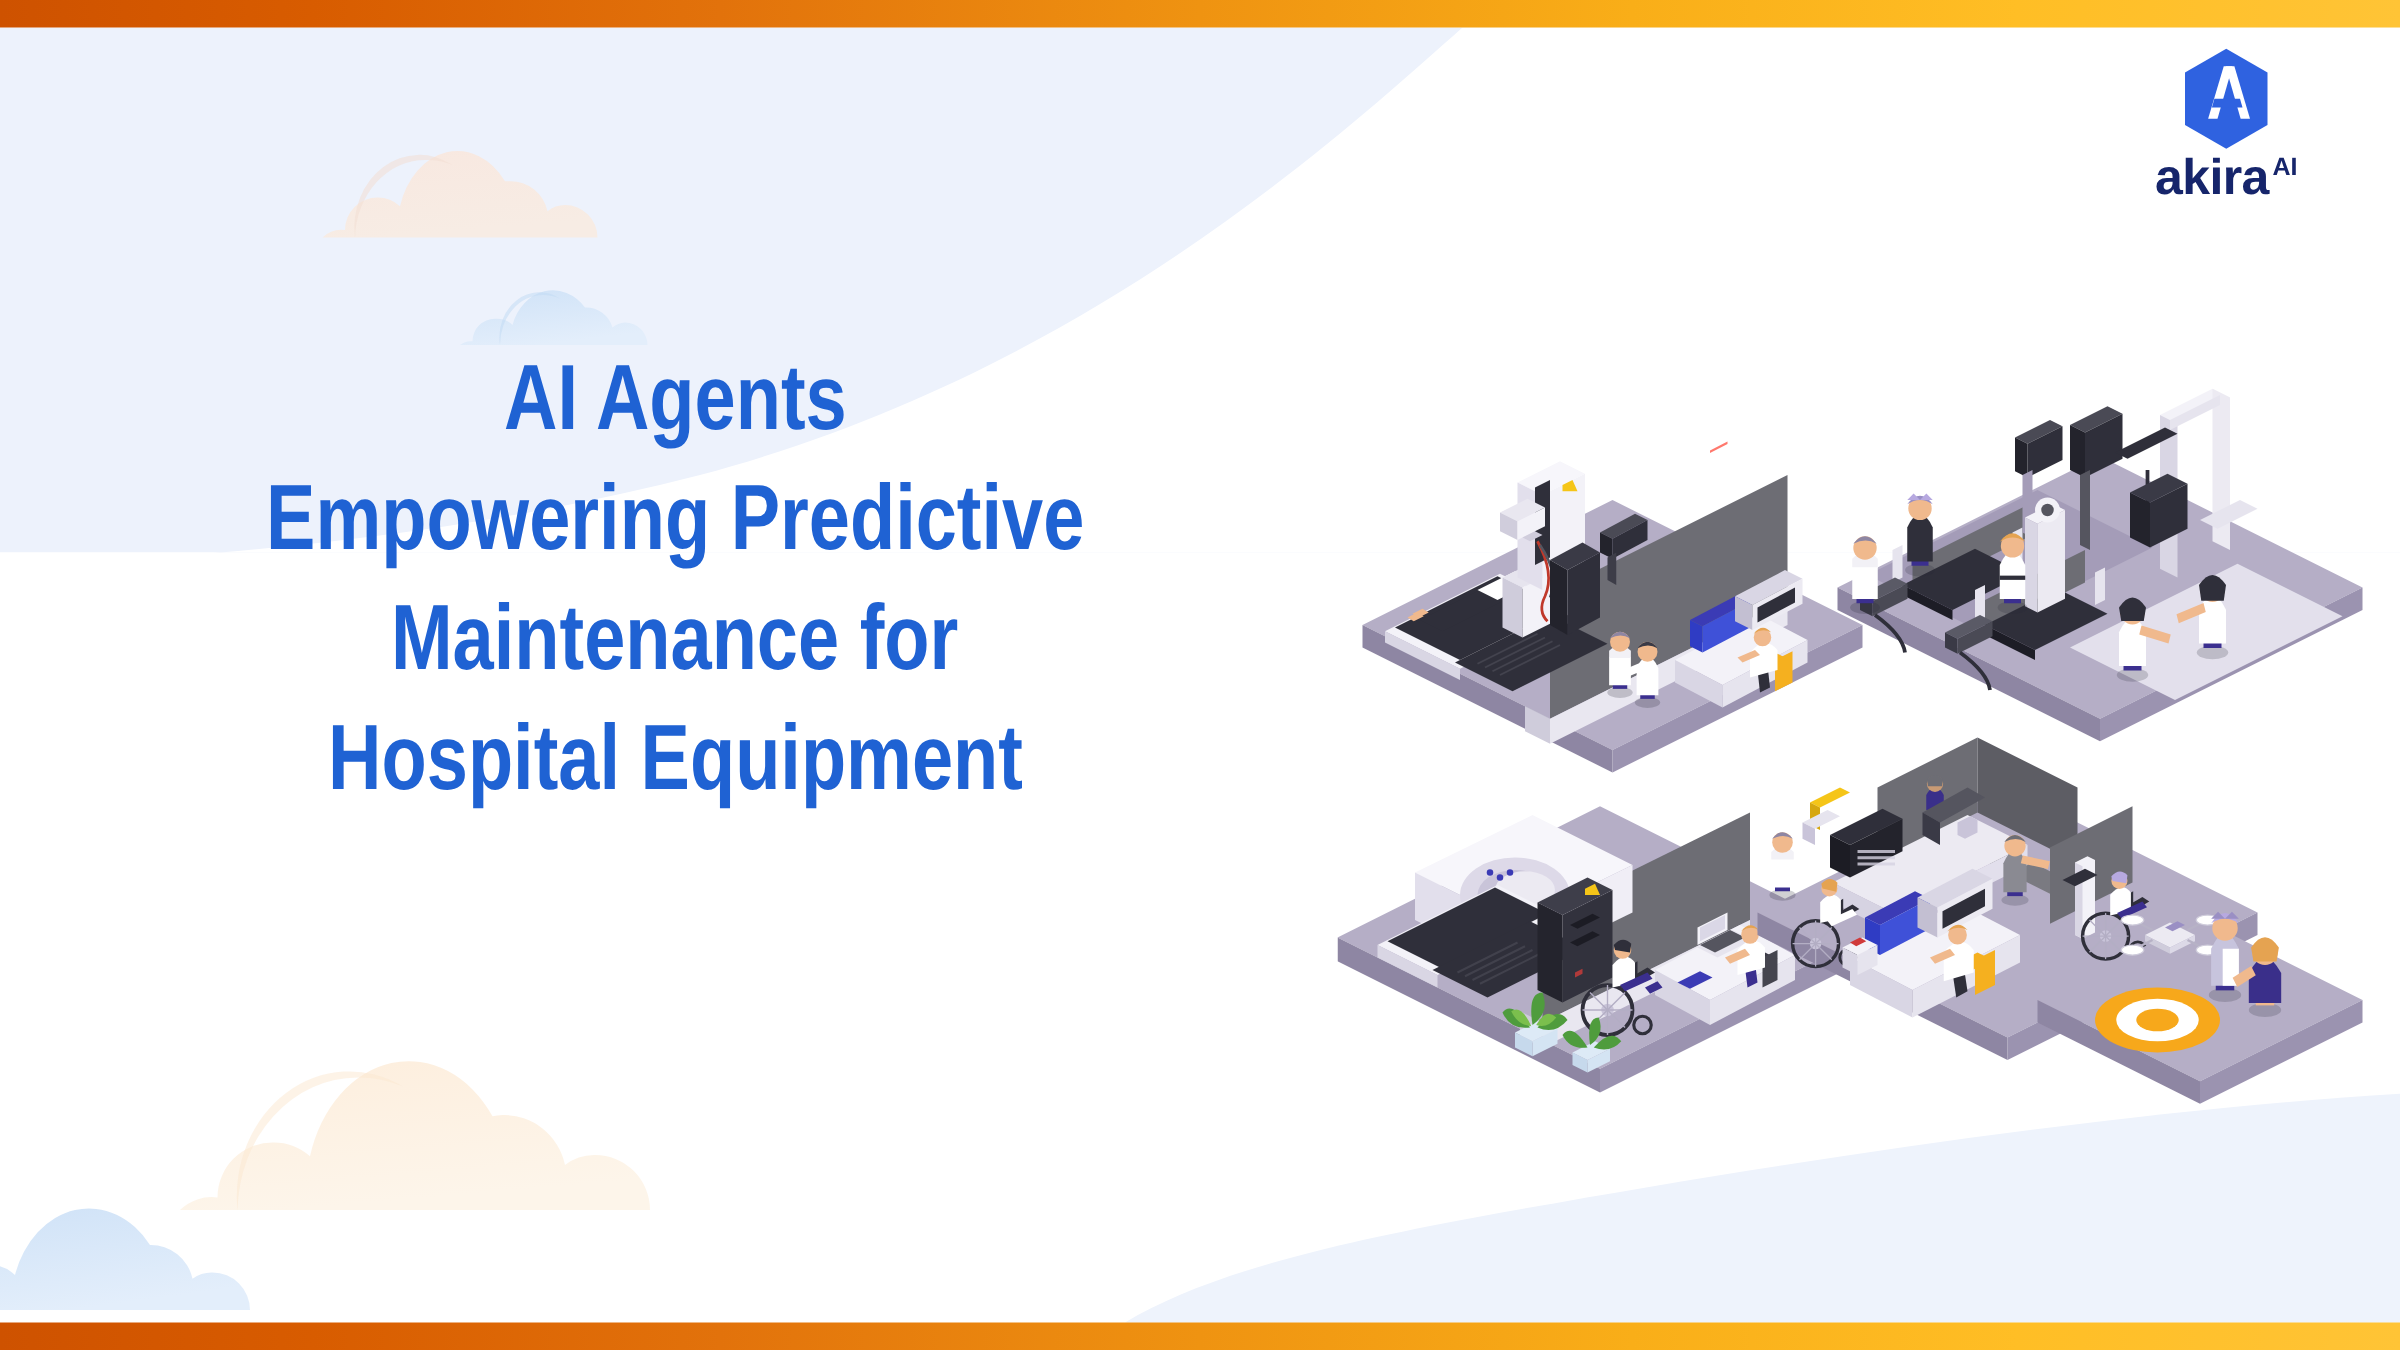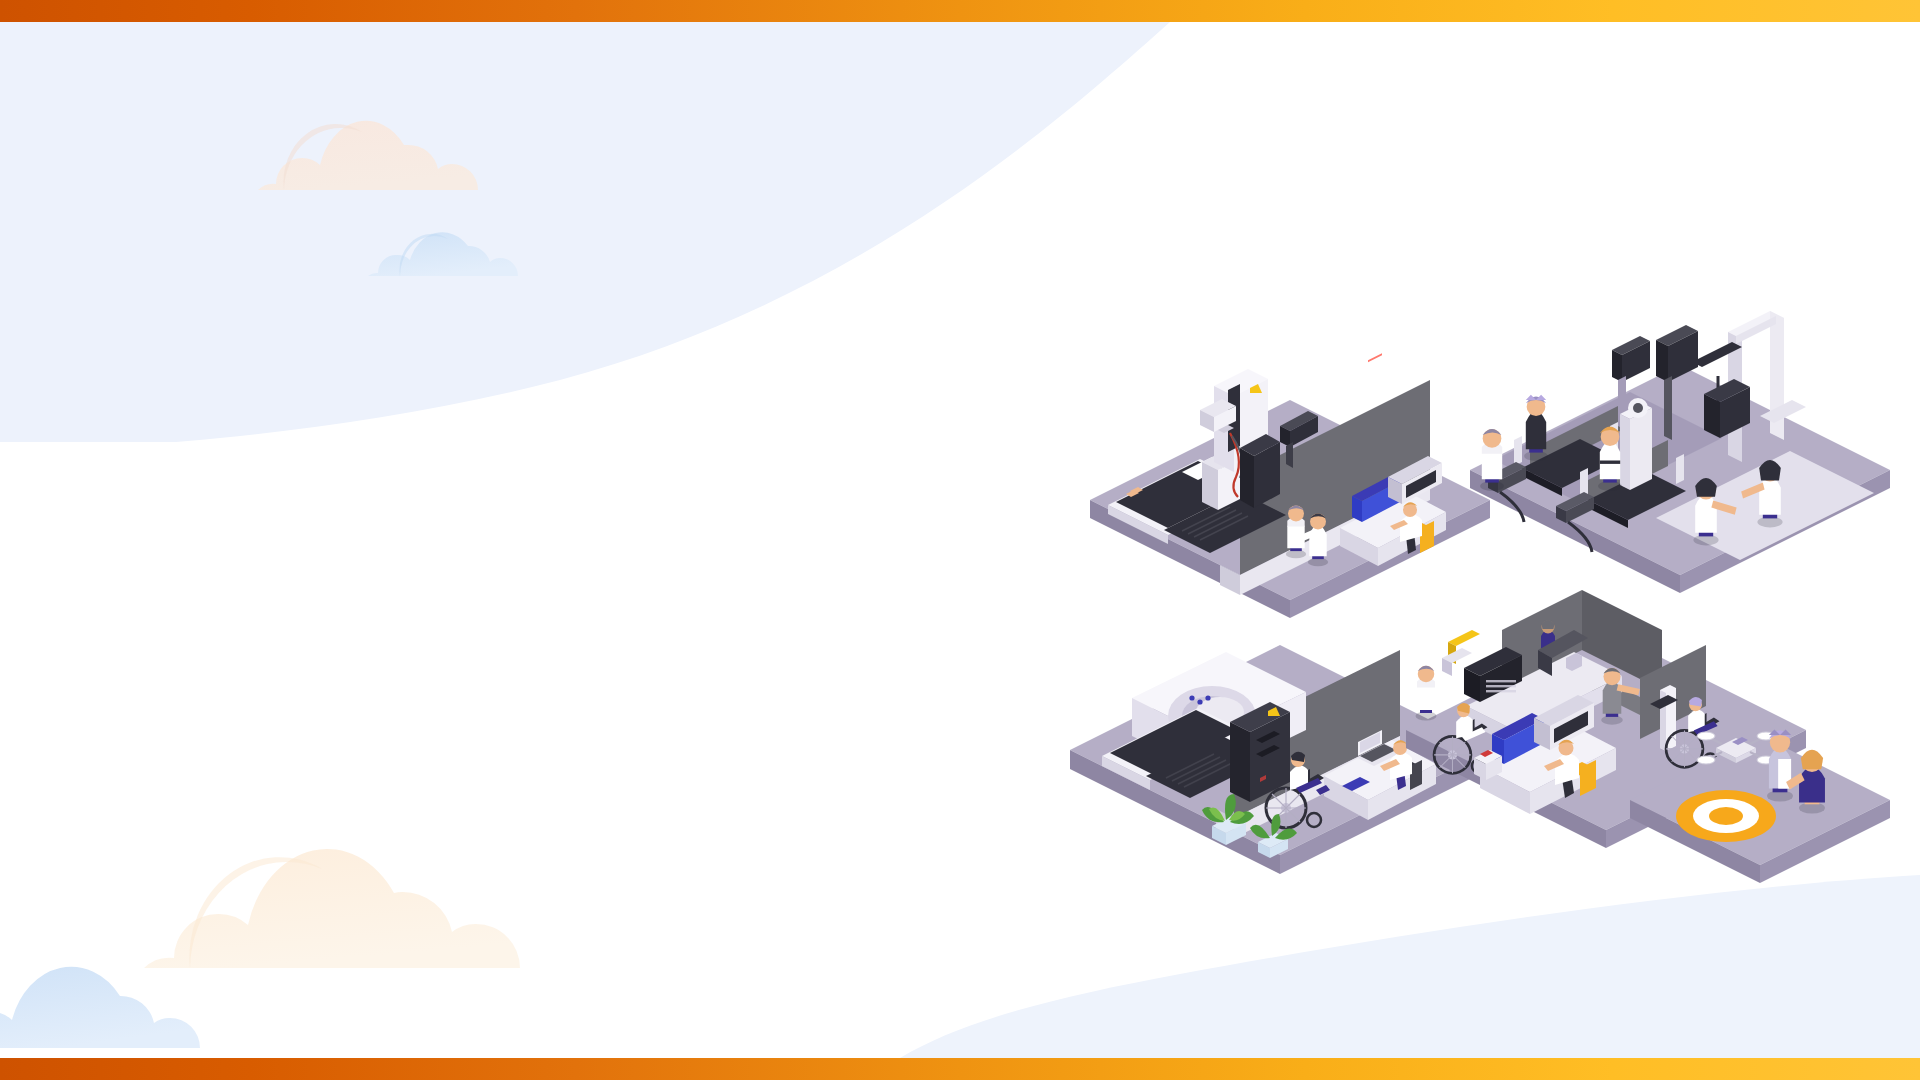--- a/index.html
+++ b/index.html
@@ -116,21 +116,44 @@
       <path d="M-40,1048 h240 a30,30 0 0 0 -30,-30 a26,26 0 0 0 -16,5
                a34,34 0 0 0 -34,-27
                a62,76 0 0 0 -108,24
                a30,30 0 0 0 -22,-8 a30,30 0 0 0 -30,30 z" fill="url(#cloudBlue)"></path>
     </g>
   </svg>
 
   <div class="bar top"></div>
   <div class="bar bottom"></div>
 
-
+  <div class="logo">
+    <svg class="logo-mark" viewBox="0 0 74 82">
+      <path d="M37 1 L70 20 L70 62 L37 81 L4 62 L4 20 Z" fill="#2f62e0" rx="8"></path>
+      <path d="M37 2 L69 20.5 L69 61.5 L37 80 L5 61.5 L5 20.5 Z" fill="#2f62e0"></path>
+
+      <path d="M34 17 L41 17 L41 57 L34 57 Z" fill="#ffffff" opacity="0"></path>
+      <path d="M36.5 15 L43.5 15 L56 57 L48.5 57 Z" fill="#ffffff"></path>
+      <path d="M35 15 L42 15 L30 57 L22.5 57 Z" fill="#ffffff"></path>
+      <path d="M27.5 41 L48 41 L50 48 L25.5 48 Z" fill="#2f62e0"></path>
+      <path d="M29 42.5 L46.5 42.5 L48 46.5 L27.5 46.5 Z" fill="#ffffff" opacity="0"></path>
+      <path d="M40 30 L45 30 L52 57 L46 57 Z" fill="#2f62e0" opacity="0.0"></path>
+    </svg>
+    <div class="logo-word">
+      <span class="logo-akira">akira</span>
+      <span class="logo-ai">AI</span>
+    </div>
+  </div>
+
+  <div class="headline">
+    <div class="hl-line">AI Agents</div>
+    <div class="hl-line">Empowering Predictive</div>
+    <div class="hl-line">Maintenance for</div>
+    <div class="hl-line">Hospital Equipment</div>
+  </div>
 
   <div class="illustration">
   <svg viewBox="0 0 840 660">
     <defs>
       <g id="floorTile">
         <path d="M0,0 L200,-100 L400,0 L200,100 Z" fill="#b5aec6"></path>
         <path d="M0,0 L200,100 L200,116 L0,16 Z" fill="#8e86a3"></path>
         <path d="M400,0 L200,100 L200,116 L400,16 Z" fill="#9b93b0"></path>
       </g>
       <g id="docStand">

